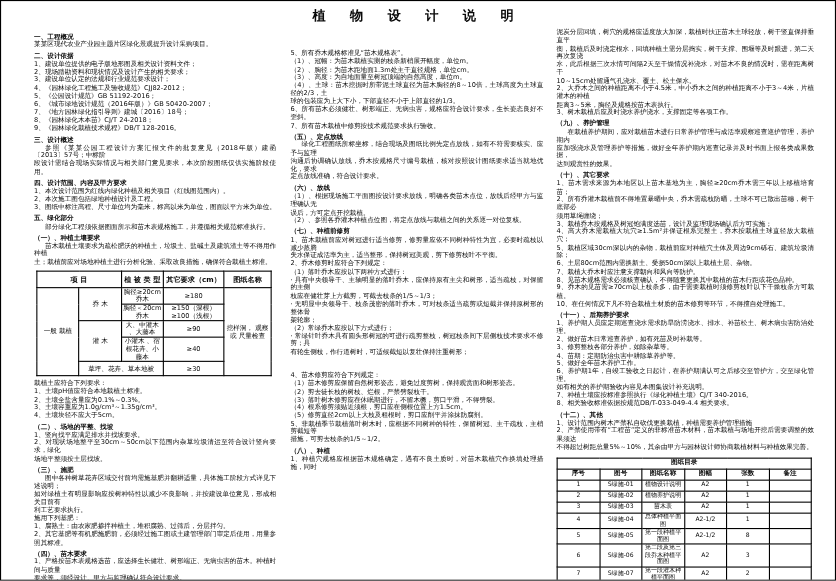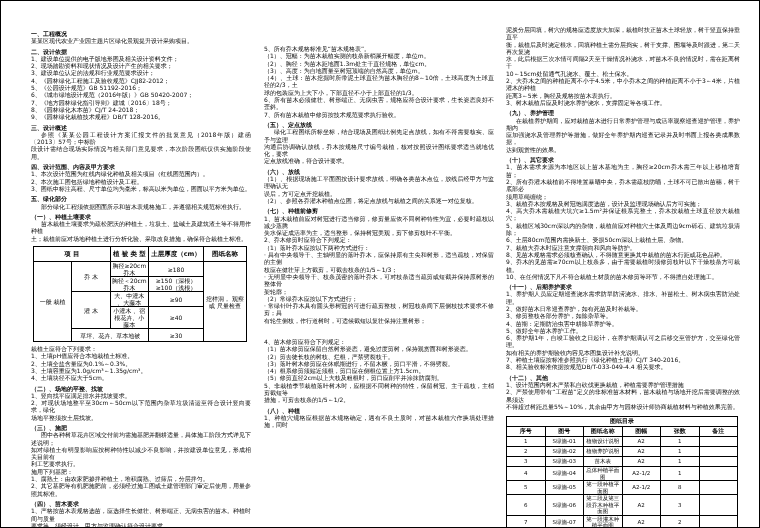--- a/index.html
+++ b/index.html
@@ -31,20 +31,21 @@
   .idx th{height:9px;font-weight:bold;font-size:6px;}
   .idx td{height:9px;}
   .c-seq{width:18px;}.c-no{width:40px;}.c-name{width:100px;}
   .c-size{width:30px;}.c-cnt{width:20px;}.c-note{width:22px;}
 </style>
 </head>
 <body>
 
 <div class="sheet">
 
+  <div class="title">植 物 设 计 说 明</div>
 
   <div class="col col-left">
     <div>
         <div class="ln h">一、工程概况</div>
         <div class="ln p">某某区现代农业产业园主题片区绿化景观提升设计采购项目。</div>
         <div class="ln h">二、设计依据</div>
         <div class="ln p">1、建设单位提供的电子版地形图及相关设计资料文件；</div>
         <div class="ln p">2、现场踏勘资料和现状情况及设计产生的相关要求；</div>
         <div class="ln p">3、建设单位认定的法规和行业规范要求设计；</div>
         <div class="ln p">4、《园林绿化工程施工及验收规范》CJJ82-2012；</div>
@@ -65,21 +66,21 @@
         <div class="ln s">（一）、种植土壤要求</div>
         <div class="ln p1">苗木栽植土壤要求为疏松肥沃的种植土，垃圾土、盐碱土及建筑渣土等不得用作种植</div>
         <div class="ln p">土；栽植前应对场地种植土进行分析化验、采取改良措施，确保符合栽植土标准。</div>
       </div>
 
     <table class="soil">
       <tbody>
           <tr>
         <th colspan="2">项 目</th>
         <th>植 被 类 型</th>
-        <th style="width:52px">土层厚度（cm）</th>
+        <th style="width:52px">其它要求（cm）</th>
         <th style="width:40px">图纸名称</th>
       </tr>
       <tr>
         <td rowspan="5" style="width:24px">一般 栽植</td>
         <td rowspan="2" style="width:20px">乔 木</td>
         <td>胸径≥20cm乔木</td>
         <td>≥180</td>
         <td rowspan="5">挖样洞， 观察或 尺量检查</td>
       </tr>
       <tr>

